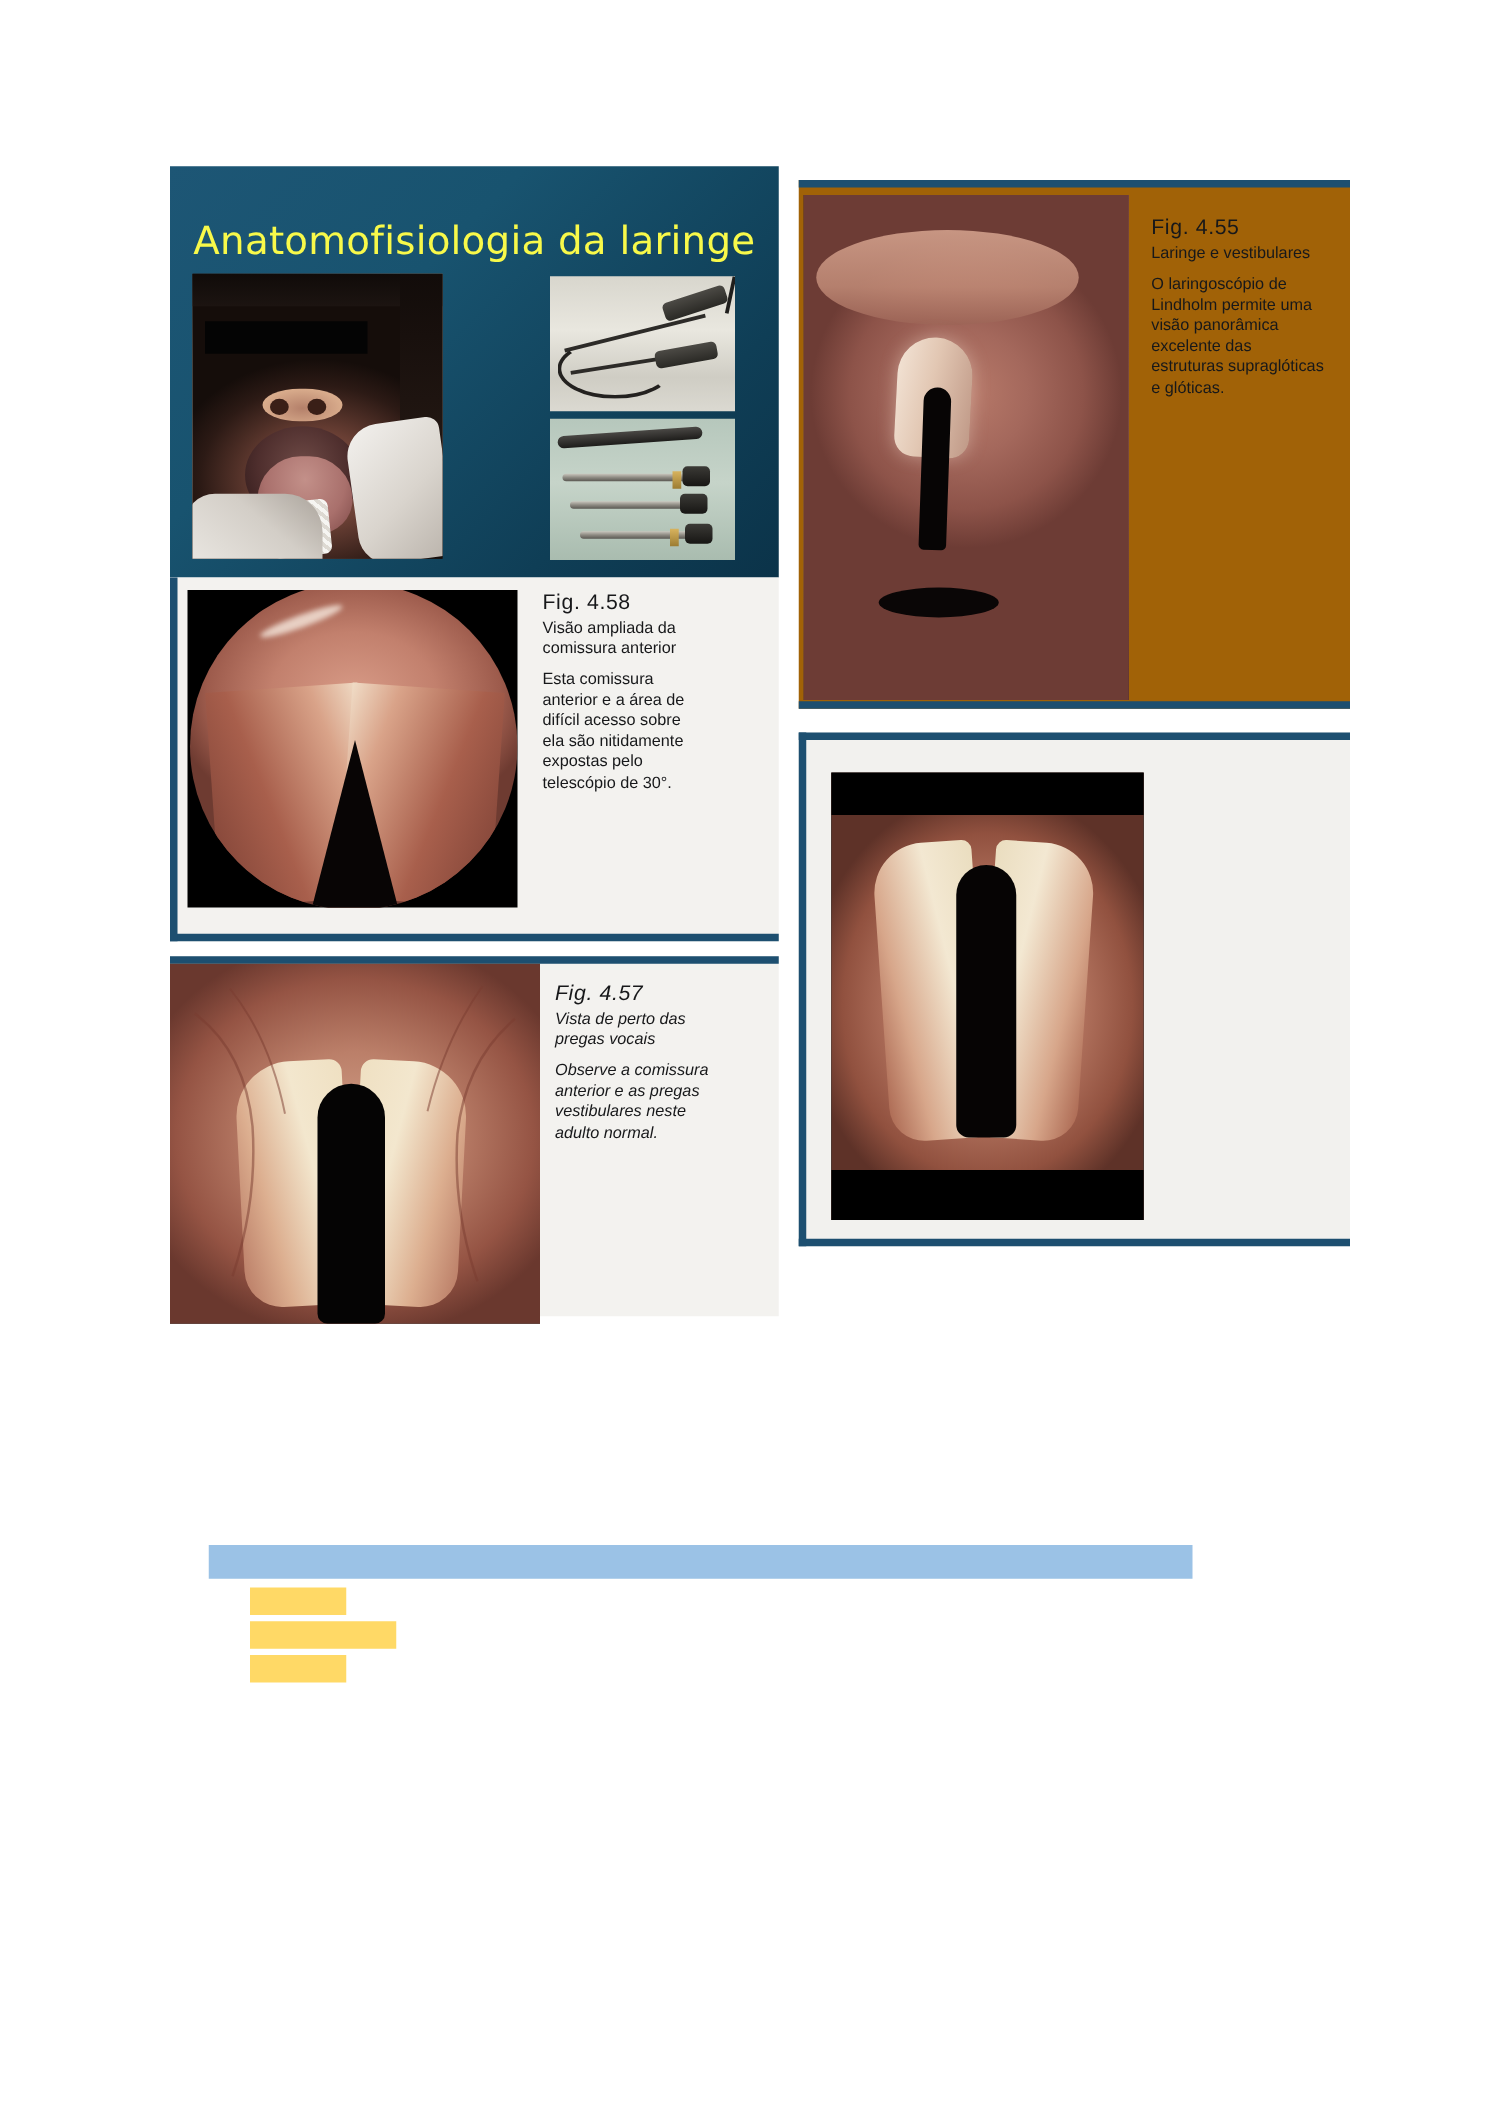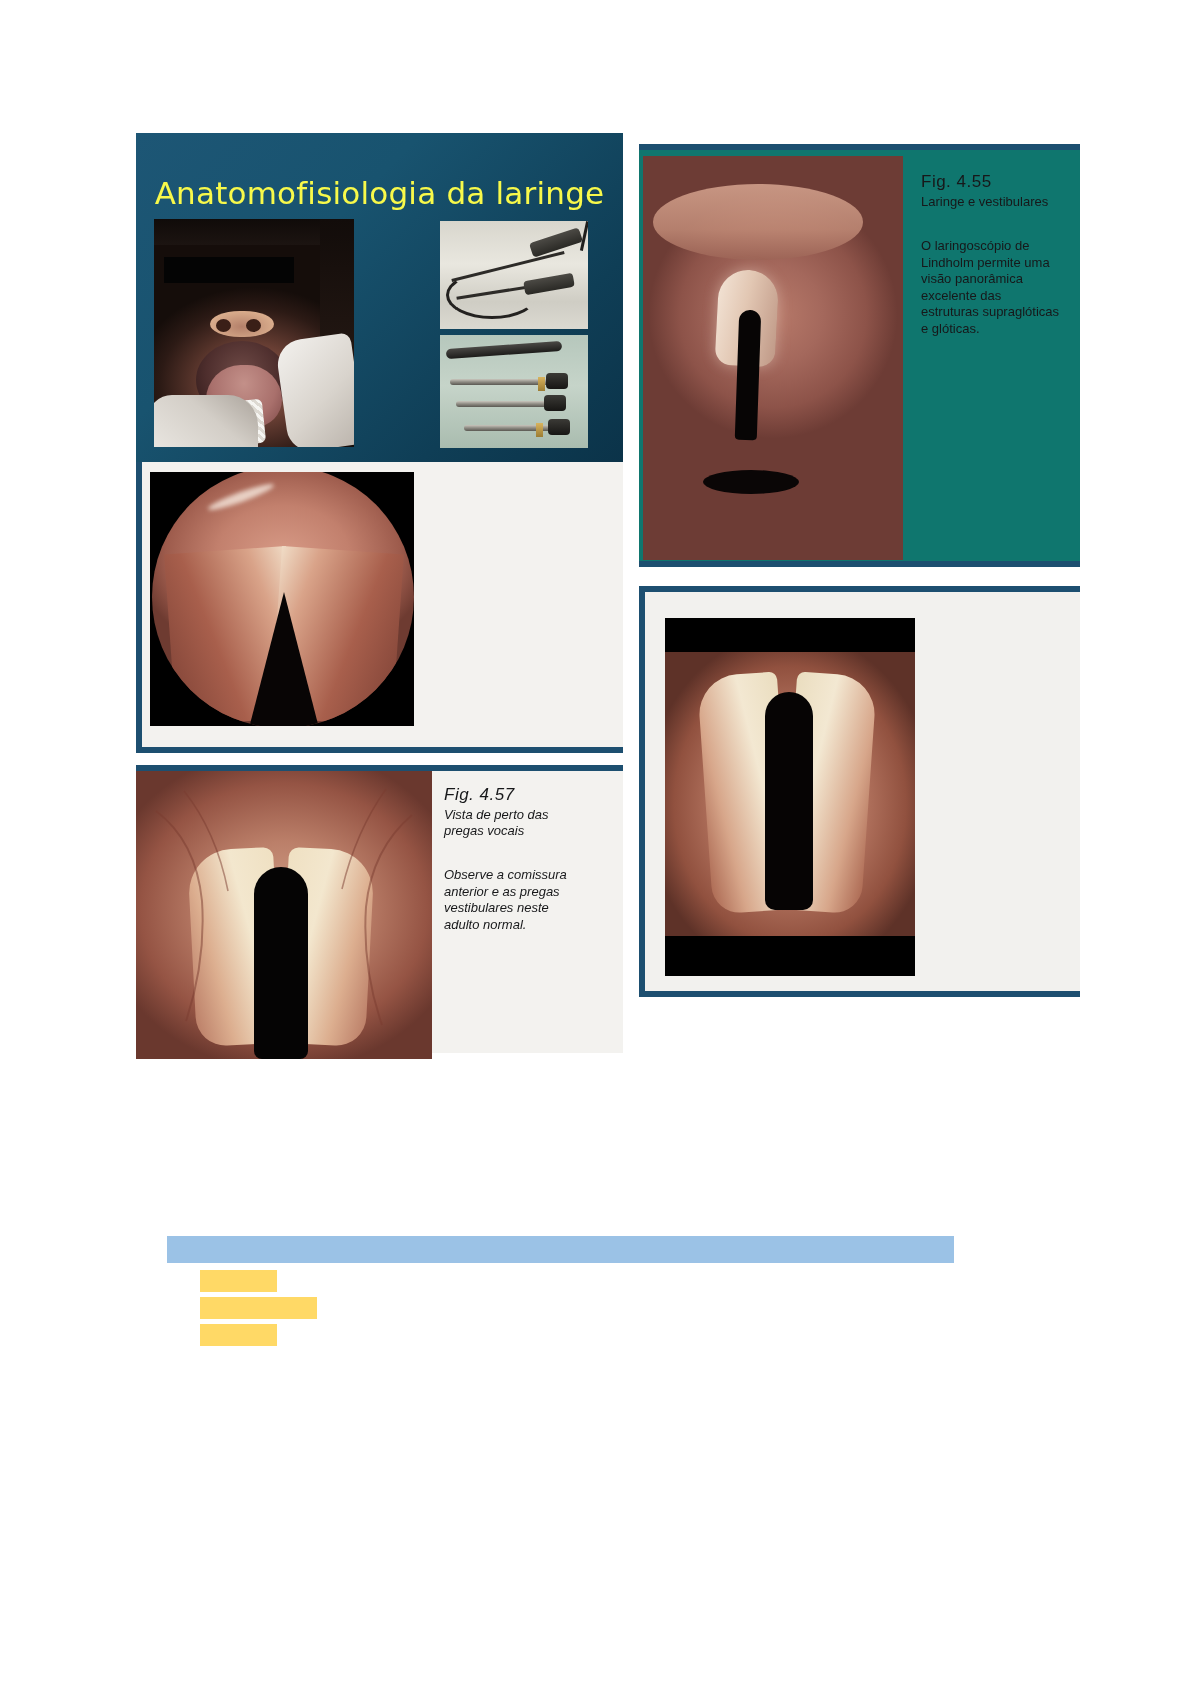--- a/index.html
+++ b/index.html
@@ -199,41 +199,41 @@
   }
   .fig-sub {
     font-size: 13px;
     line-height: 16px;
     white-space: pre-line;
   }
   .fig-body {
     font-size: 13px;
     line-height: 16.5px;
     white-space: pre-line;
-    margin-top: 28px;
+    margin-top: 9px;
   }
 
   
   .endo {
     position: absolute;
     background: #000000;
     overflow: hidden;
   }
   .endo-disc {
     position: absolute;
     border-radius: 50%;
     overflow: hidden;
   }
 
   
   #card-455 {
     left: 639px; top: 144px; width: 441px; height: 423px;
     border-top: 6px solid #1d4f70;
     border-bottom: 6px solid #1d4f70;
-    background: #0f766e;
+    background: #a16207;
   }
   #endo-455 {
     left: 4px; top: 6px; width: 260px; height: 404px;
   }
   .e455-field {
     position: absolute; left: -18px; top: -6px; width: 296px; height: 412px;
     background:
       radial-gradient(ellipse 42% 30% at 50% 40%, #b87a6a 0%, #a4685c 40%, #8d5349 75%, #6d3c35 100%),
       linear-gradient(160deg, #6a3a32 0%, #b8796a 30%, #c98f7c 55%, #8a5149 85%, #4d2a25 100%);
   }
@@ -457,20 +457,31 @@
   </div>
 
   <div class="fig-card" id="card-458">
     <div class="endo" id="endo-458">
       <div class="endo-disc e458-disc">
         <div class="e458-left"></div>
         <div class="e458-right"></div>
         <div class="e458-wedge"></div>
         <div class="e458-hl"></div>
       </div>
+    </div>
+    <div class="fig-text" id="txt-458">
+      <div class="fig-num">Fig.  4.58</div>
+      <div class="fig-sub">Visão ampliada da
+ comissura anterior</div>
+      <div class="fig-body">Esta comissura
+anterior e a área de
+difícil acesso sobre
+ela são nitidamente
+expostas pelo
+telescópio de 30°.</div>
     </div>
   </div>
 
   <div class="fig-card" id="card-457">
     <div class="endo" id="endo-457">
       <div class="e457-field">
         <div class="e457-cordL"></div>
         <div class="e457-cordR"></div>
         <div class="e457-gap"></div>
         <svg class="e457-vessels" viewBox="0 0 296 288" preserveAspectRatio="none">

